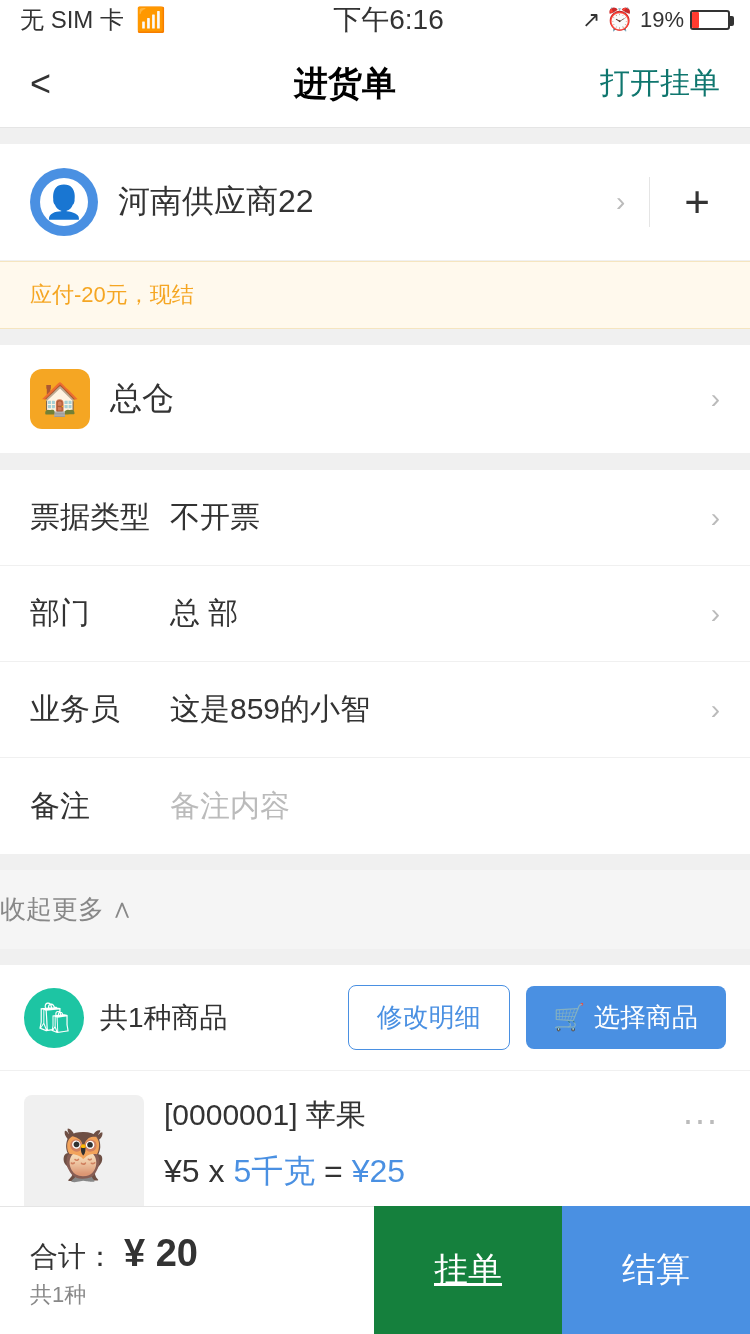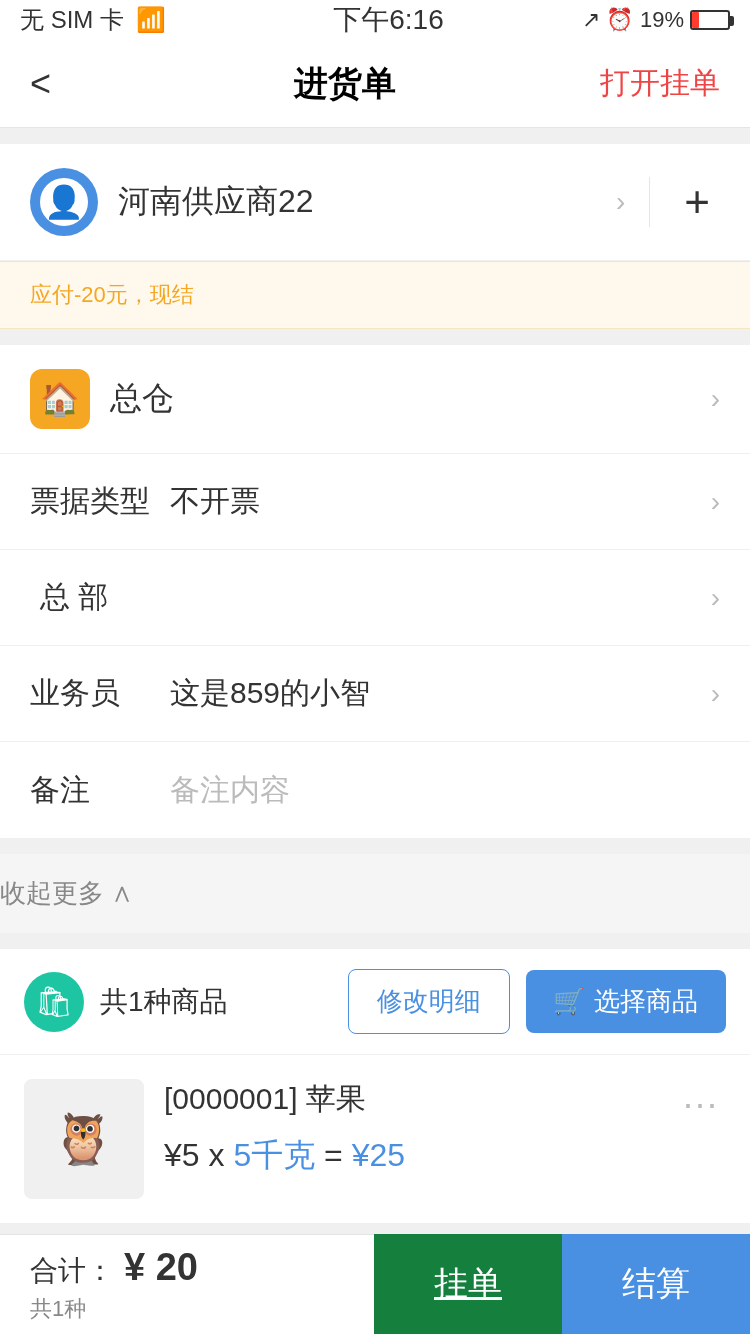--- a/index.html
+++ b/index.html
@@ -53,21 +53,21 @@
       cursor: pointer;
       width: 60px;
     }
     .nav-title {
       font-size: 34px;
       font-weight: 600;
       color: #000000;
     }
     .nav-action {
       font-size: 30px;
-      color: #ef4444;
+      color: #0f766e;
       cursor: pointer;
     }
 
     
     .section {
       background: #fff;
       margin-top: 16px;
     }
 
     
@@ -127,20 +127,21 @@
       display: flex; align-items: center; justify-content: center;
       margin-right: 20px; font-size: 32px; flex-shrink: 0;
     }
     .warehouse-name {
       flex: 1; font-size: 32px; color: #333;
     }
 
     
     .form-section {
       background: #fff;
+      margin-top: 16px;
     }
     .form-row {
       display: flex;
       align-items: center;
       padding: 0 30px;
       height: 96px;
       border-bottom: 1px solid #f0f0f0;
       cursor: pointer;
     }
     .form-row:last-child { border-bottom: none; }
@@ -242,21 +243,21 @@
     .more-btn {
       color: #bbb; font-size: 36px; cursor: pointer; padding: 4px 8px;
       align-self: flex-start;
     }
 
     
     .bottom-bar {
       position: fixed;
       bottom: 0;
       width: 750px;
-      height: 100px;
+      height: 128px;
       display: flex;
       align-items: stretch;
     }
     .total-section {
       flex: 1;
       background: #fff;
       display: flex;
       flex-direction: column;
       justify-content: center;
       padding: 0 30px;
@@ -337,20 +338,21 @@
 
 <div class="form-section">
 
   <div class="form-row">
     <div class="form-label">票据类型</div>
     <div class="form-value">不开票</div>
     <span class="chevron">›</span>
   </div>
 
   <div class="form-row">
+    <div class="form-label">部门</div>
     <div class="form-value">总 部</div>
     <span class="chevron">›</span>
   </div>
 
   <div class="form-row">
     <div class="form-label">业务员</div>
     <div class="form-value">这是859的小智</div>
     <span class="chevron">›</span>
   </div>
 

